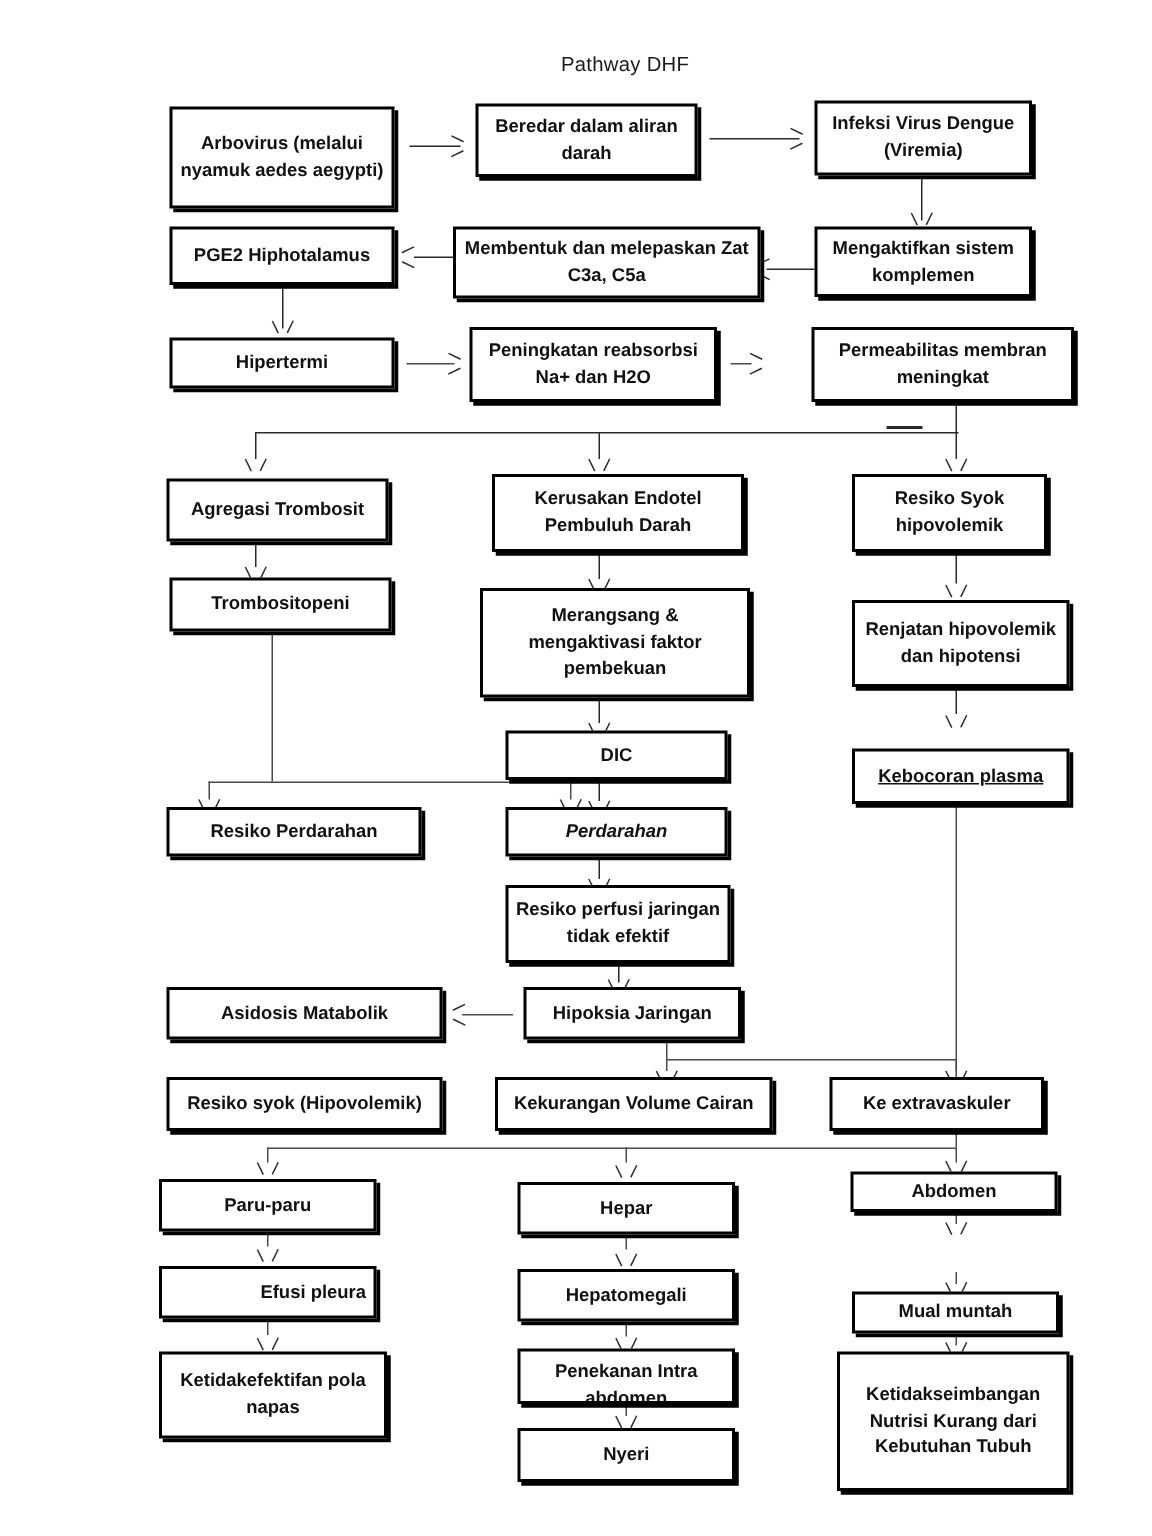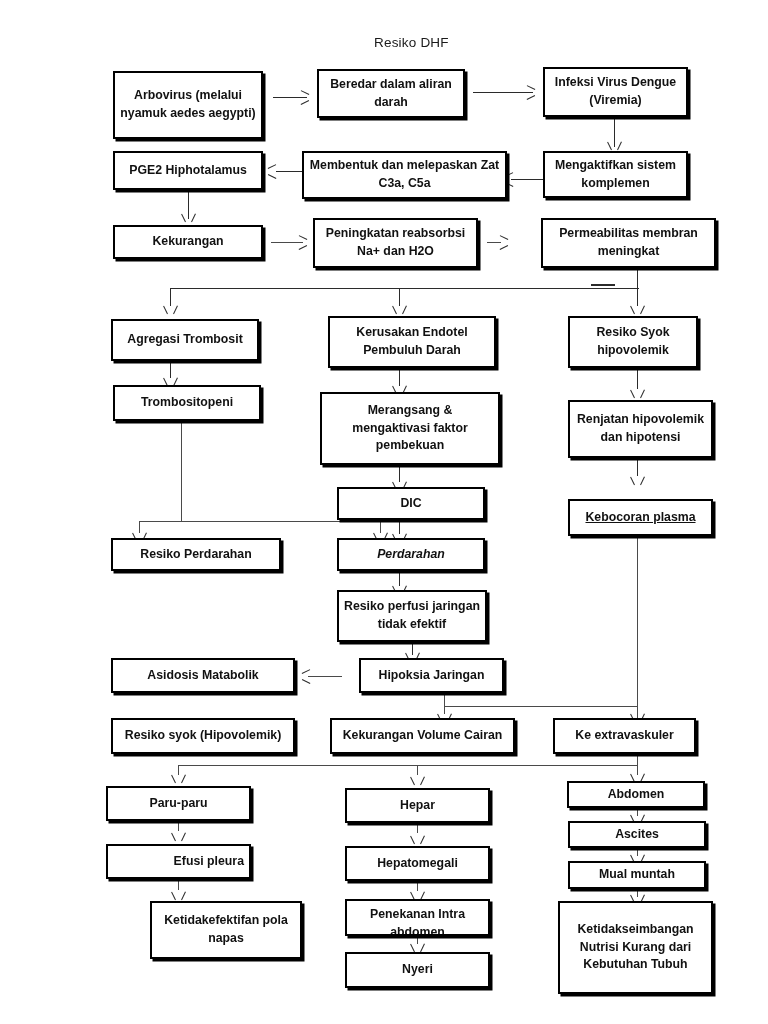--- a/index.html
+++ b/index.html
@@ -62,21 +62,21 @@
   .arr.left::before{top:-3.6px;transform-origin:left center;transform:rotate(-26deg);}
   .arr.left::after{top:2.2px;transform-origin:left center;transform:rotate(26deg);}
 
   .stub{position:absolute;height:2px;background:#2b2b2b;z-index:1;}
 </style>
 </head>
 <body>
 
 <div id="canvas">
 
-  <div class="title" style="left:374px;top:35px;">Resiko DHF</div>
+  <div class="title" style="left:374px;top:35px;">Pathway DHF</div>
 
   <div class="node sh" style="left:113px;top:71px;width:150px;height:68px;">
     <span class="lbl">Arbovirus (melalui nyamuk aedes aegypti)</span>
   </div>
   <div class="node sh" style="left:317px;top:69px;width:148px;height:49px;">
     <span class="lbl">Beredar dalam aliran darah</span>
   </div>
   <div class="node sh" style="left:543px;top:67px;width:145px;height:50px;">
     <span class="lbl">Infeksi Virus Dengue (Viremia)</span>
   </div>
@@ -103,21 +103,21 @@
   <div class="hline" style="left:276px;top:171px;width:28px;"></div>
   <div class="arr left" style="left:268px;top:171.7px;"></div>
 
   <div class="hline" style="left:511px;top:179px;width:33px;"></div>
   <div class="arr left" style="left:505px;top:179.7px;"></div>
 
   <div class="vline" style="left:188px;top:191px;height:28px;"></div>
   <div class="arr down" style="left:188.7px;top:222px;"></div>
 
   <div class="node sh" style="left:113px;top:225px;width:150px;height:34px;">
-    <span class="lbl">Kekurangan</span>
+    <span class="lbl">Hipertermi</span>
   </div>
   <div class="node sh" style="left:313px;top:218px;width:165px;height:50px;">
     <span class="lbl">Peningkatan reabsorbsi Na+ dan H2O</span>
   </div>
   <div class="node sh" style="left:513px;top:218px;width:175px;height:50px;margin-left:28px;">
     <span class="lbl">Permeabilitas membran meningkat</span>
   </div>
 
   <div class="hline thin" style="left:271px;top:242px;width:32px;"></div>
   <div class="arr right" style="left:307px;top:242.7px;"></div>
@@ -204,21 +204,21 @@
   <div class="node sh" style="left:337px;top:590px;width:150px;height:52px;">
     <span class="lbl">Resiko perfusi jaringan tidak efektif</span>
   </div>
 
   <div class="vline" style="left:412px;top:643px;height:12px;"></div>
   <div class="arr down" style="left:412.7px;top:661px;"></div>
 
   <div class="node sh" style="left:111px;top:658px;width:184px;height:35px;">
     <span class="lbl">Asidosis Matabolik</span>
   </div>
-  <div class="node sh" style="left:359px;top:658px;width:145px;height:35px;">
+  <div class="node sh" style="left:349px;top:658px;width:145px;height:35px;">
     <span class="lbl">Hipoksia Jaringan</span>
   </div>
 
   <div class="hline thin" style="left:308px;top:676px;width:34px;"></div>
   <div class="arr left" style="left:302px;top:676.7px;"></div>
 
   <div class="vline thin" style="left:444px;top:694px;height:12px;"></div>
   <div class="hline thin" style="left:444px;top:706px;width:194px;"></div>
   <div class="vline thin" style="left:444px;top:706px;height:8px;"></div>
   <div class="arr down" style="left:444.7px;top:722px;"></div>
@@ -260,32 +260,29 @@
   <div class="arr down" style="left:417.7px;top:844px;"></div>
   <div class="vline thin" style="left:637px;top:808px;height:8px;"></div>
   <div class="arr down" style="left:637.7px;top:823px;"></div>
 
   <div class="node sh" style="left:106px;top:844px;width:145px;height:35px;text-align:right;">
     <span class="lbl">Efusi pleura</span>
   </div>
   <div class="node sh" style="left:345px;top:846px;width:145px;height:35px;">
     <span class="lbl">Hepatomegali</span>
   </div>
-  <div class="node sh" style="left:568px;top:821px;width:138px;height:27px;">
-    <span class="lbl">Ascites</span>
-  </div>
 
   <div class="vline thin" style="left:178px;top:879px;height:11px;"></div>
   <div class="arr down" style="left:178.7px;top:900px;"></div>
   <div class="vline thin" style="left:417px;top:881px;height:10px;"></div>
   <div class="arr down" style="left:417.7px;top:900px;"></div>
   <div class="vline thin" style="left:637px;top:848px;height:8px;"></div>
   <div class="arr down" style="left:637.7px;top:863px;"></div>
 
-  <div class="node sh" style="left:106px;top:901px;width:152px;height:58px;margin-left:44px;">
+  <div class="node sh" style="left:106px;top:901px;width:152px;height:58px;">
     <span class="lbl">Ketidakefektifan pola napas</span>
   </div>
   <div class="node sh" style="left:345px;top:899px;width:145px;height:37px;align-items:flex-start;padding-top:5px;">
     <span class="lbl">Penekanan Intra abdomen</span>
   </div>
   <div class="node sh" style="left:568px;top:861px;width:138px;height:28px;">
     <span class="lbl">Mual muntah</span>
   </div>
 
   <div class="vline thin" style="left:417px;top:936px;height:8px;"></div>

